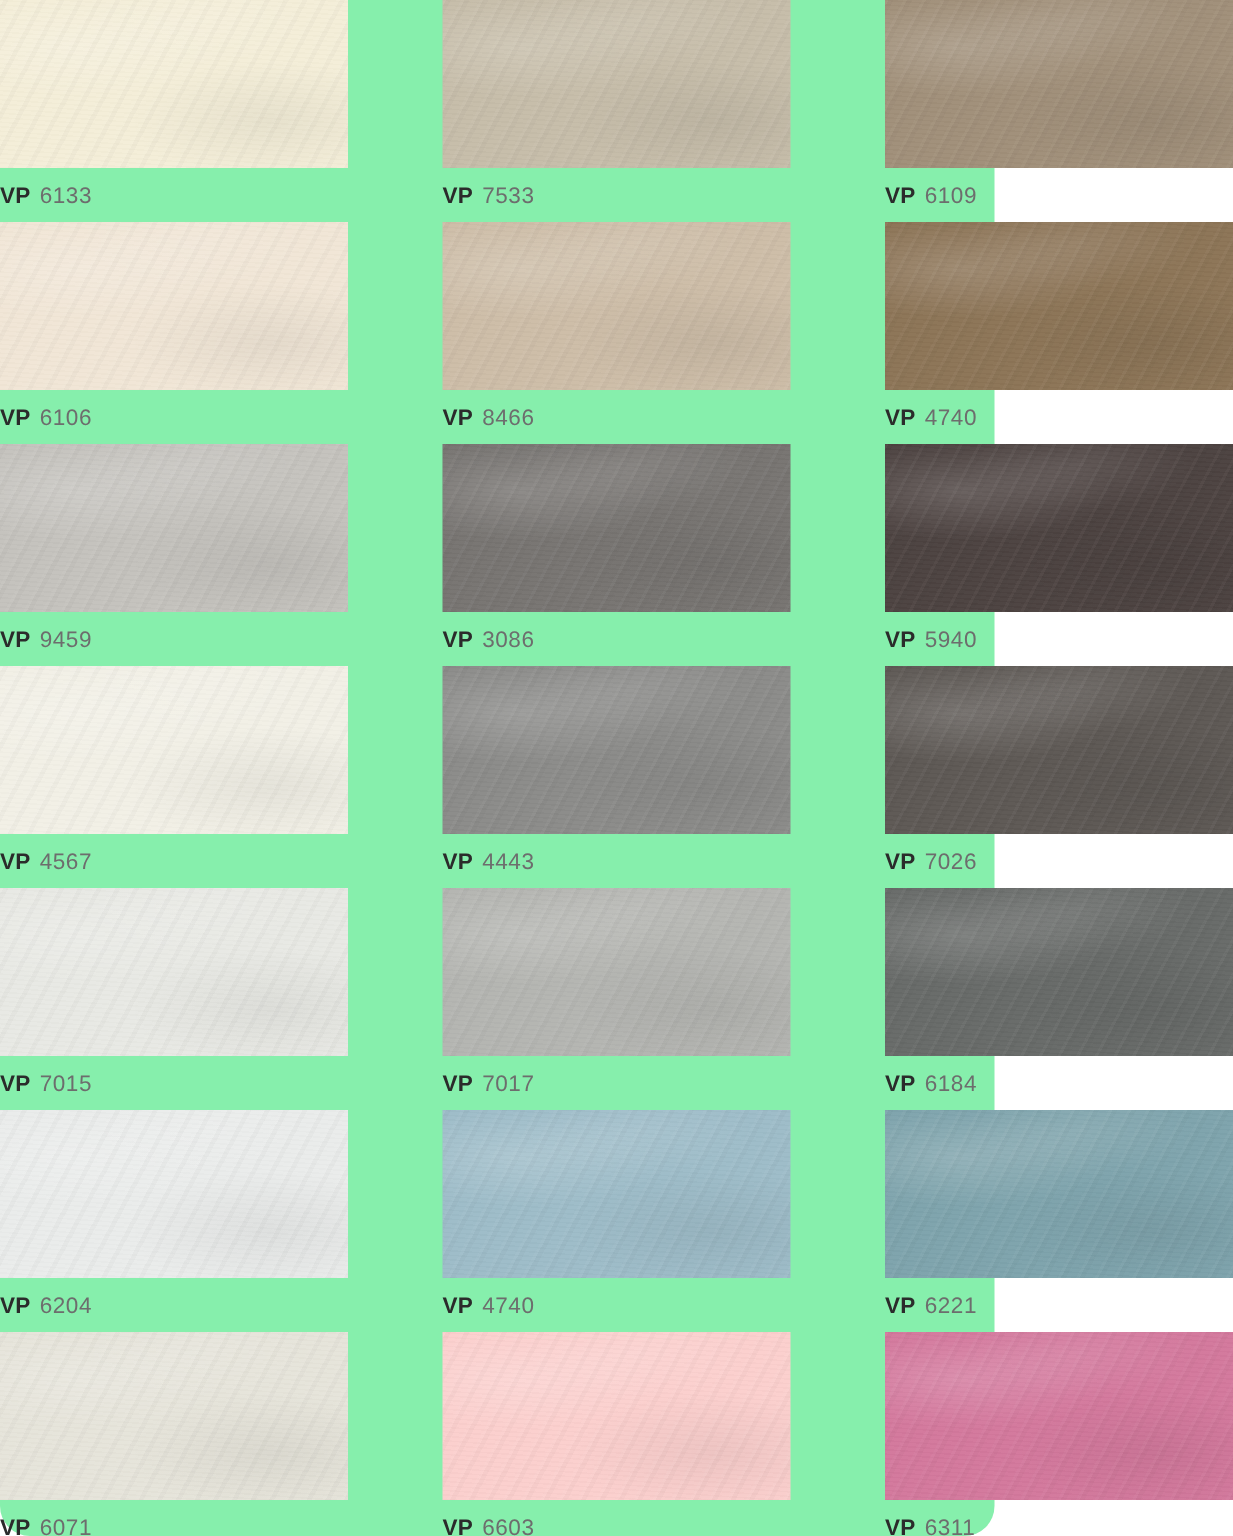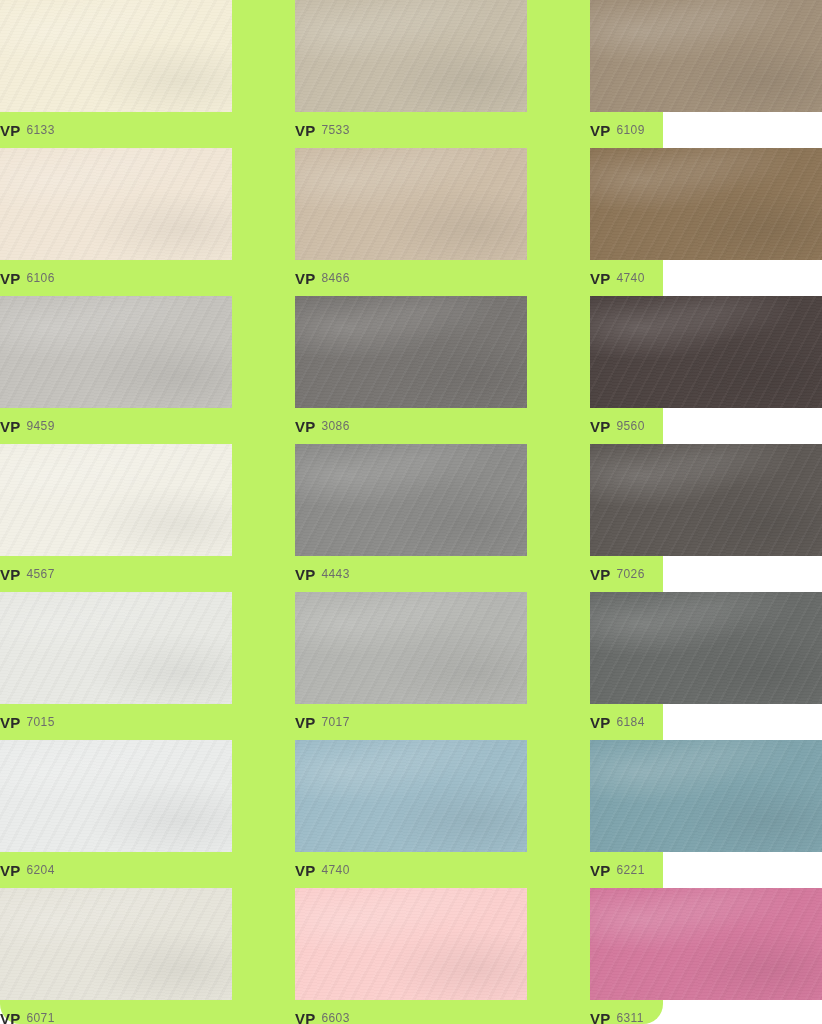--- a/index.html
+++ b/index.html
@@ -9,21 +9,21 @@
     height: 1024px;
     background: #ffffff;
     font-family: "Liberation Sans", sans-serif;
     overflow: hidden;
   }
 
   .catalog {
     position: relative;
     width: 663px;
     height: 1024px;
-    background: #bef264;
+    background: #86efac;
     border-radius: 20px;
   }
 
   .swatch-grid {
     display: grid;
     grid-template-columns: 232px 232px 232px;
     column-gap: 63px;
     row-gap: 0px;
     grid-auto-rows: 148px;
     width: 822px;
@@ -88,21 +88,21 @@
   }
 
   .label-prefix {
     font-size: 15px;
     font-weight: 700;
     color: #2b2b2b;
     letter-spacing: 0.2px;
   }
 
   .label-code {
-    font-size: 12px;
+    font-size: 15px;
     font-weight: 400;
     color: #6d6d6d;
     margin-left: 6px;
     letter-spacing: 0.4px;
   }
 </style>
 </head>
 <body>
 
 <div class="catalog">
@@ -196,21 +196,21 @@
         </div>
       </div>
       <div class="swatch-cell">
         <div class="swatch-chip" style="background-color: rgb(76, 66, 64);">
           <div class="tex-a"></div>
           <div class="tex-b"></div>
           <div class="tex-c"></div>
         </div>
         <div class="swatch-label">
           <span class="label-prefix">VP</span>
-          <span class="label-code">9560</span>
+          <span class="label-code">5940</span>
         </div>
       </div>
       <div class="swatch-cell">
         <div class="swatch-chip" style="background-color: rgb(242, 240, 230);">
           <div class="tex-a"></div>
           <div class="tex-b"></div>
           <div class="tex-c"></div>
         </div>
         <div class="swatch-label">
           <span class="label-prefix">VP</span>

